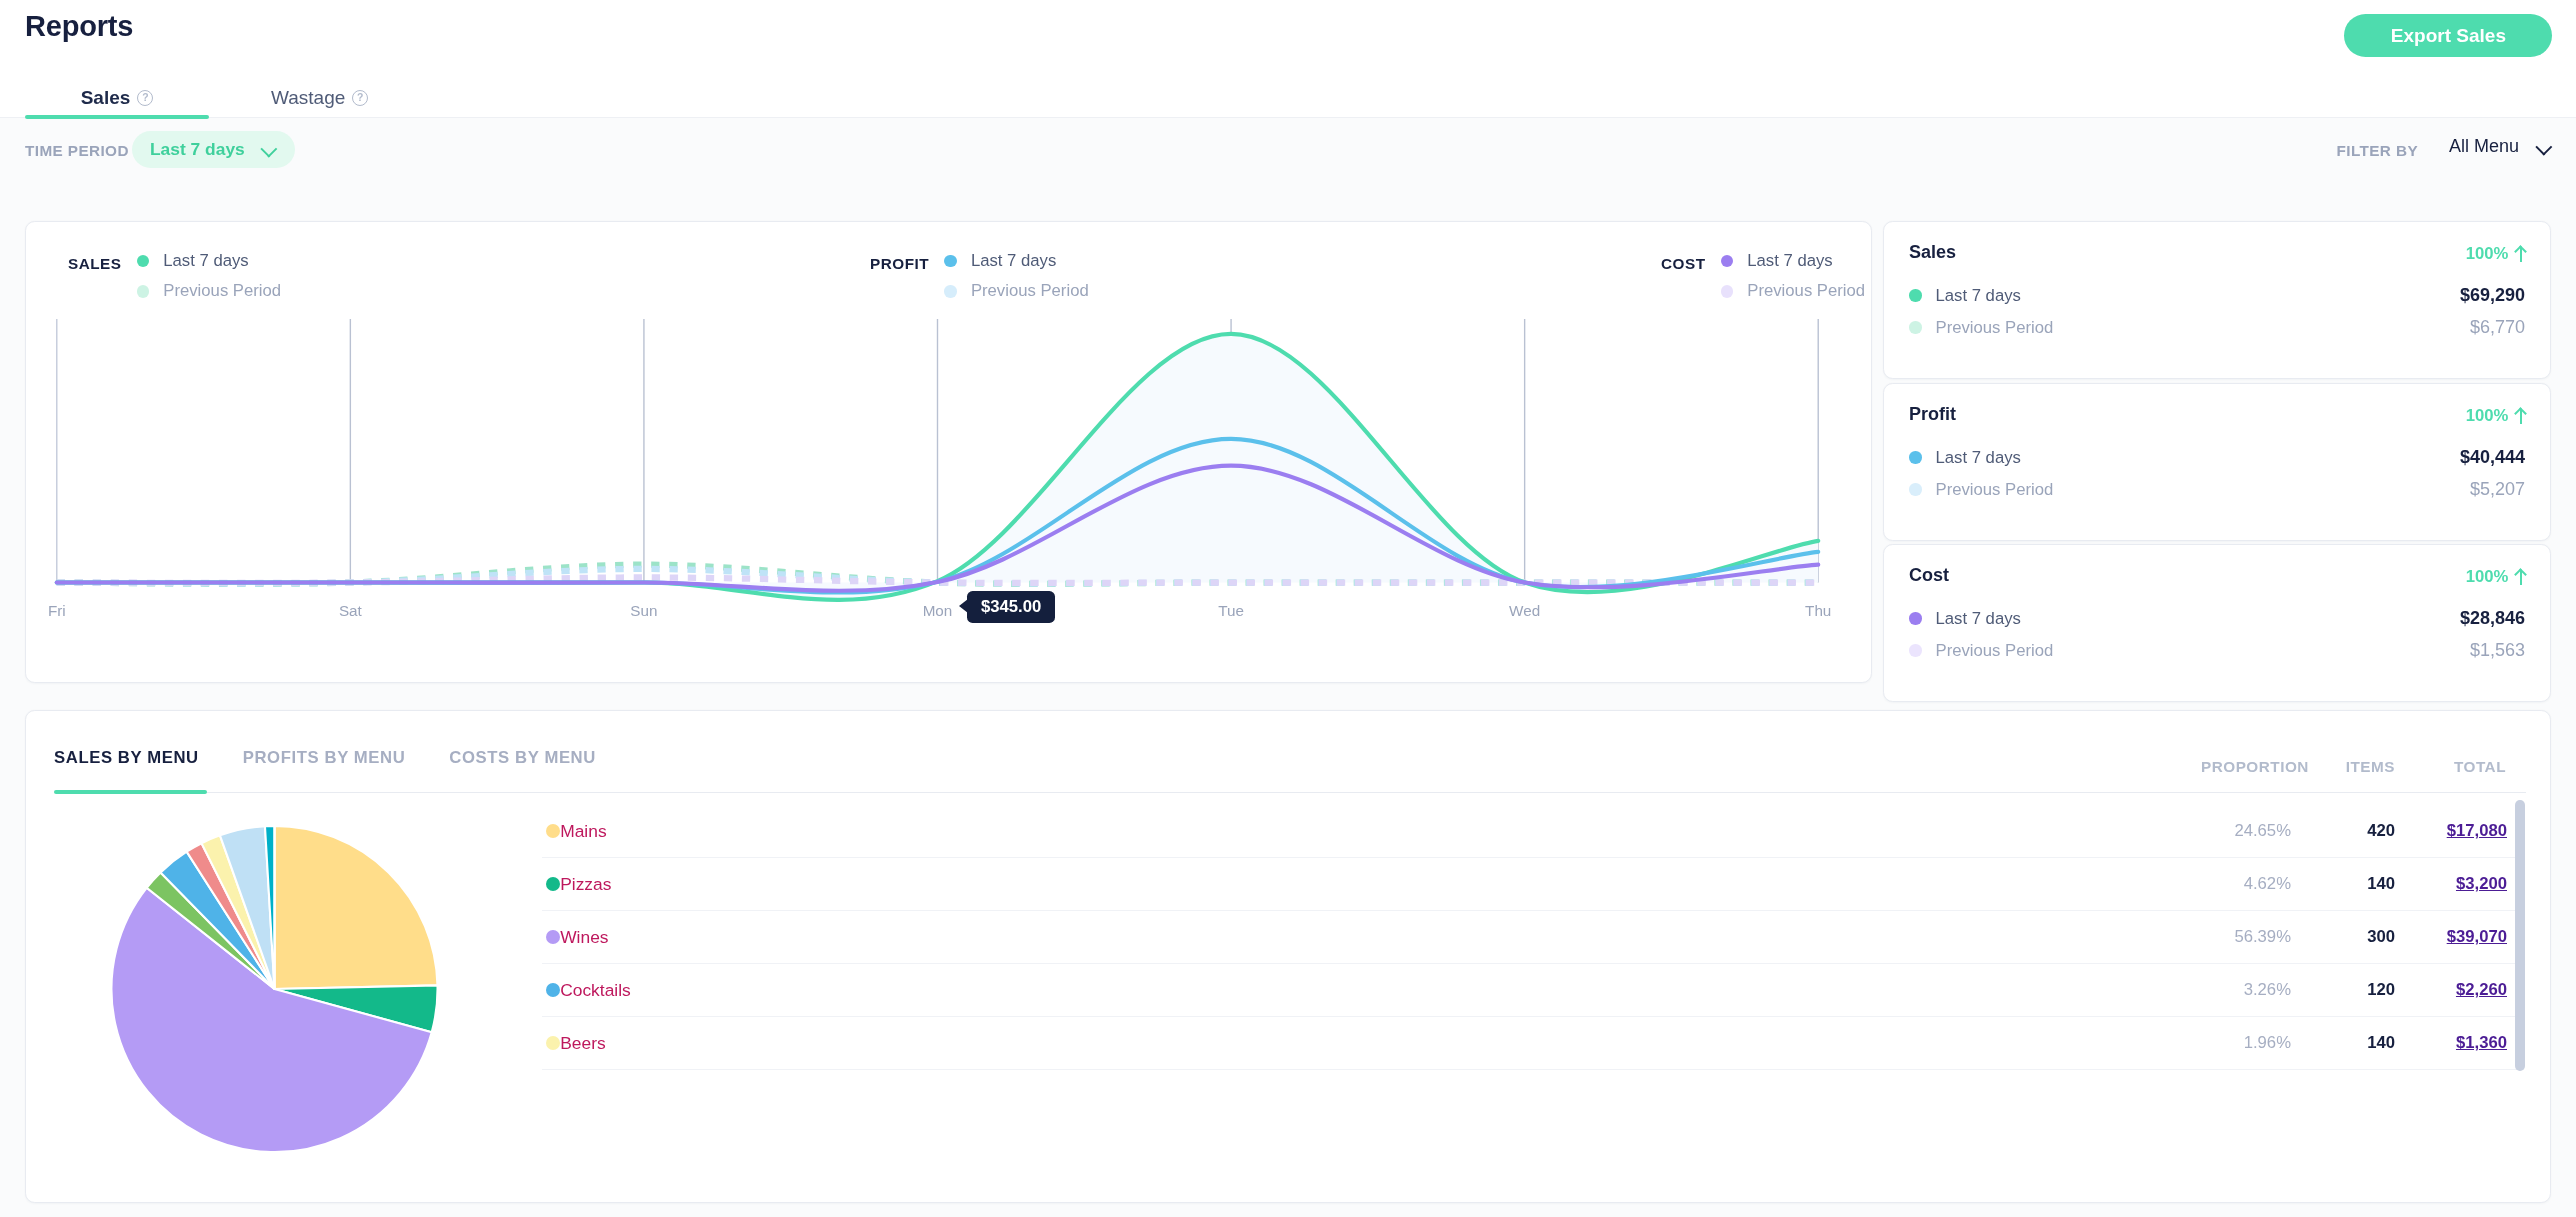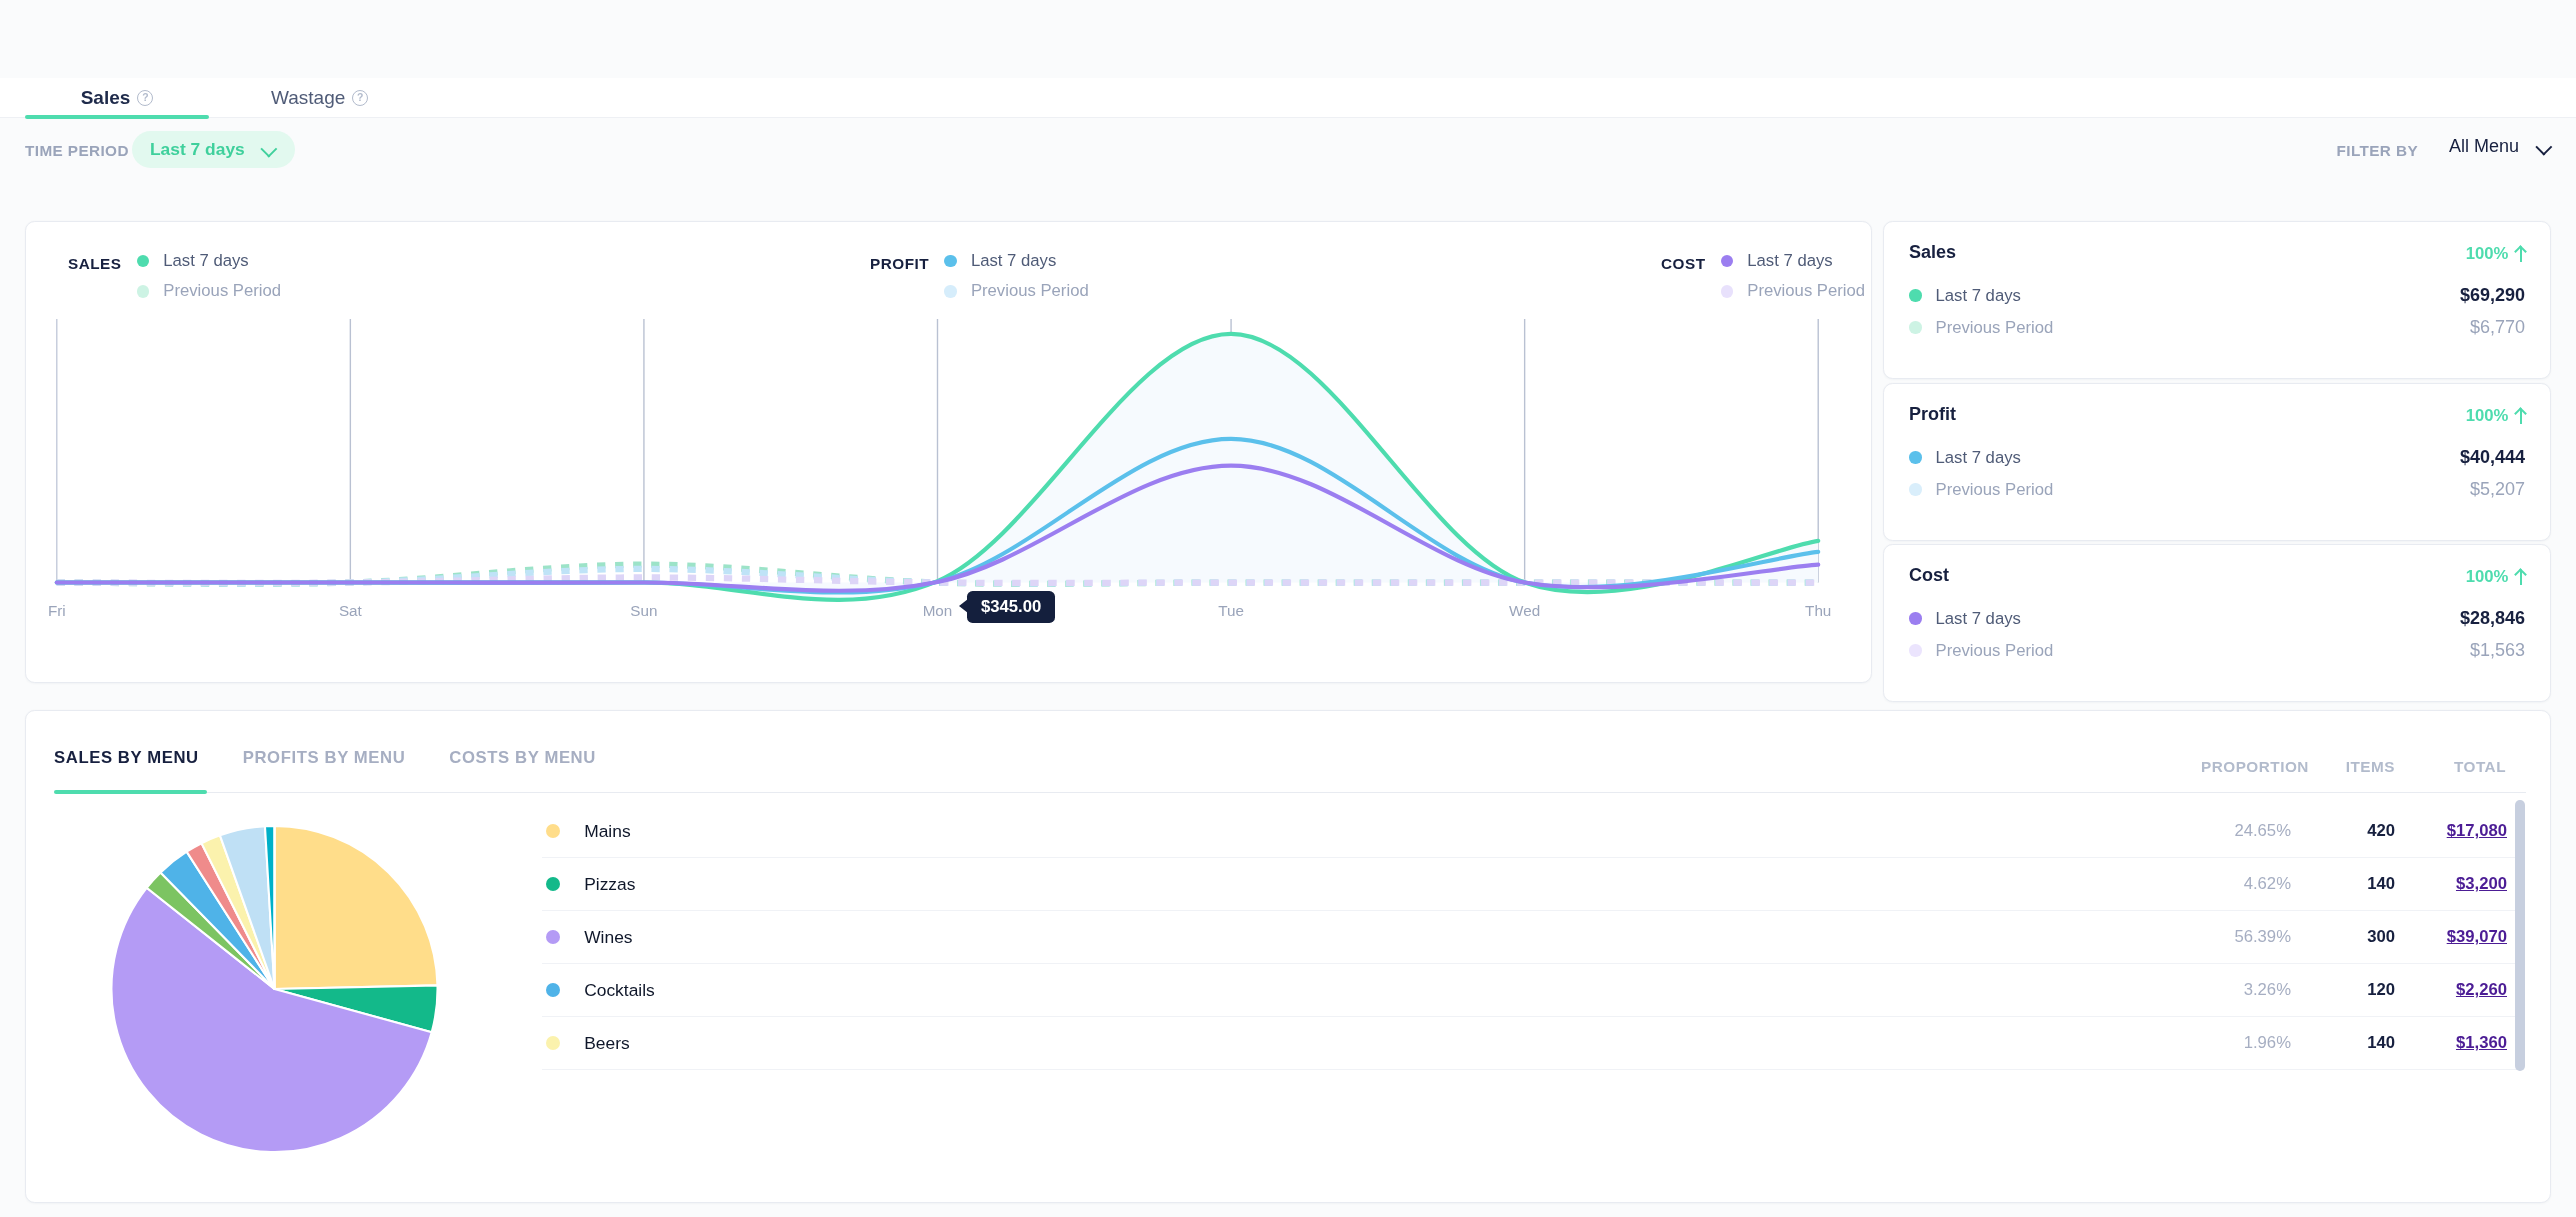--- a/index.html
+++ b/index.html
@@ -187,40 +187,44 @@
   .pie-wrap { position: absolute; left: 108px; top: 819px; width: 333px; height: 340px; }
 
   
   .rows { position: absolute; left: 542px; top: 805px; width: 1979px; }
   .trow {
     position: relative; height: 53px; display: flex; align-items: center;
     border-bottom: 0.7px solid #f0f2f6;
   }
   .trow:last-child { border-bottom: 0.7px solid #f0f2f6; }
   .tr-dot { width: 14px; height: 14px; border-radius: 50%; flex: none; margin-left: 4.2px; }
-  .tr-name { font-size: 17.4px; color: #0f172a; margin-left: 24px; }
+  .tr-name { font-size: 17.4px; color: #be185d; }
   .tr-prop { position: absolute; left: 1659px; width: 90px; text-align: right; font-size: 16.7px; color: #a6aec2; }
   .tr-items { position: absolute; left: 1784px; width: 69px; text-align: right; font-size: 16.7px; font-weight: 700; color: #17203f; }
   .tr-total { position: absolute; left: 1875px; width: 90px; text-align: right; font-size: 16.7px; font-weight: 700; color: #4c1d95; text-decoration: underline; }
 
   
   .scrollbar-track {
     position: absolute; left: 2515px; top: 800px; width: 9.7px; height: 406px;
     background: transparent;
   }
   .scrollbar-thumb {
     position: absolute; left: 0; top: 0; width: 9.7px; height: 271px;
     background: #c7cfdf; border-radius: 4.9px; cursor: pointer;
   }
 </style>
 </head>
 <body>
 
 <div class="page">
 
+  <div class="header">
+    <div class="page-title">Reports</div>
+    <button class="export-btn">Export Sales</button>
+  </div>
 
   <div class="tabbar">
     <div class="tab tab-sales">
       <span>Sales</span>
       <span class="q-icon">?</span>
     </div>
     <div class="tab tab-wastage">
       <span>Wastage</span>
       <span class="q-icon">?</span>
     </div>

